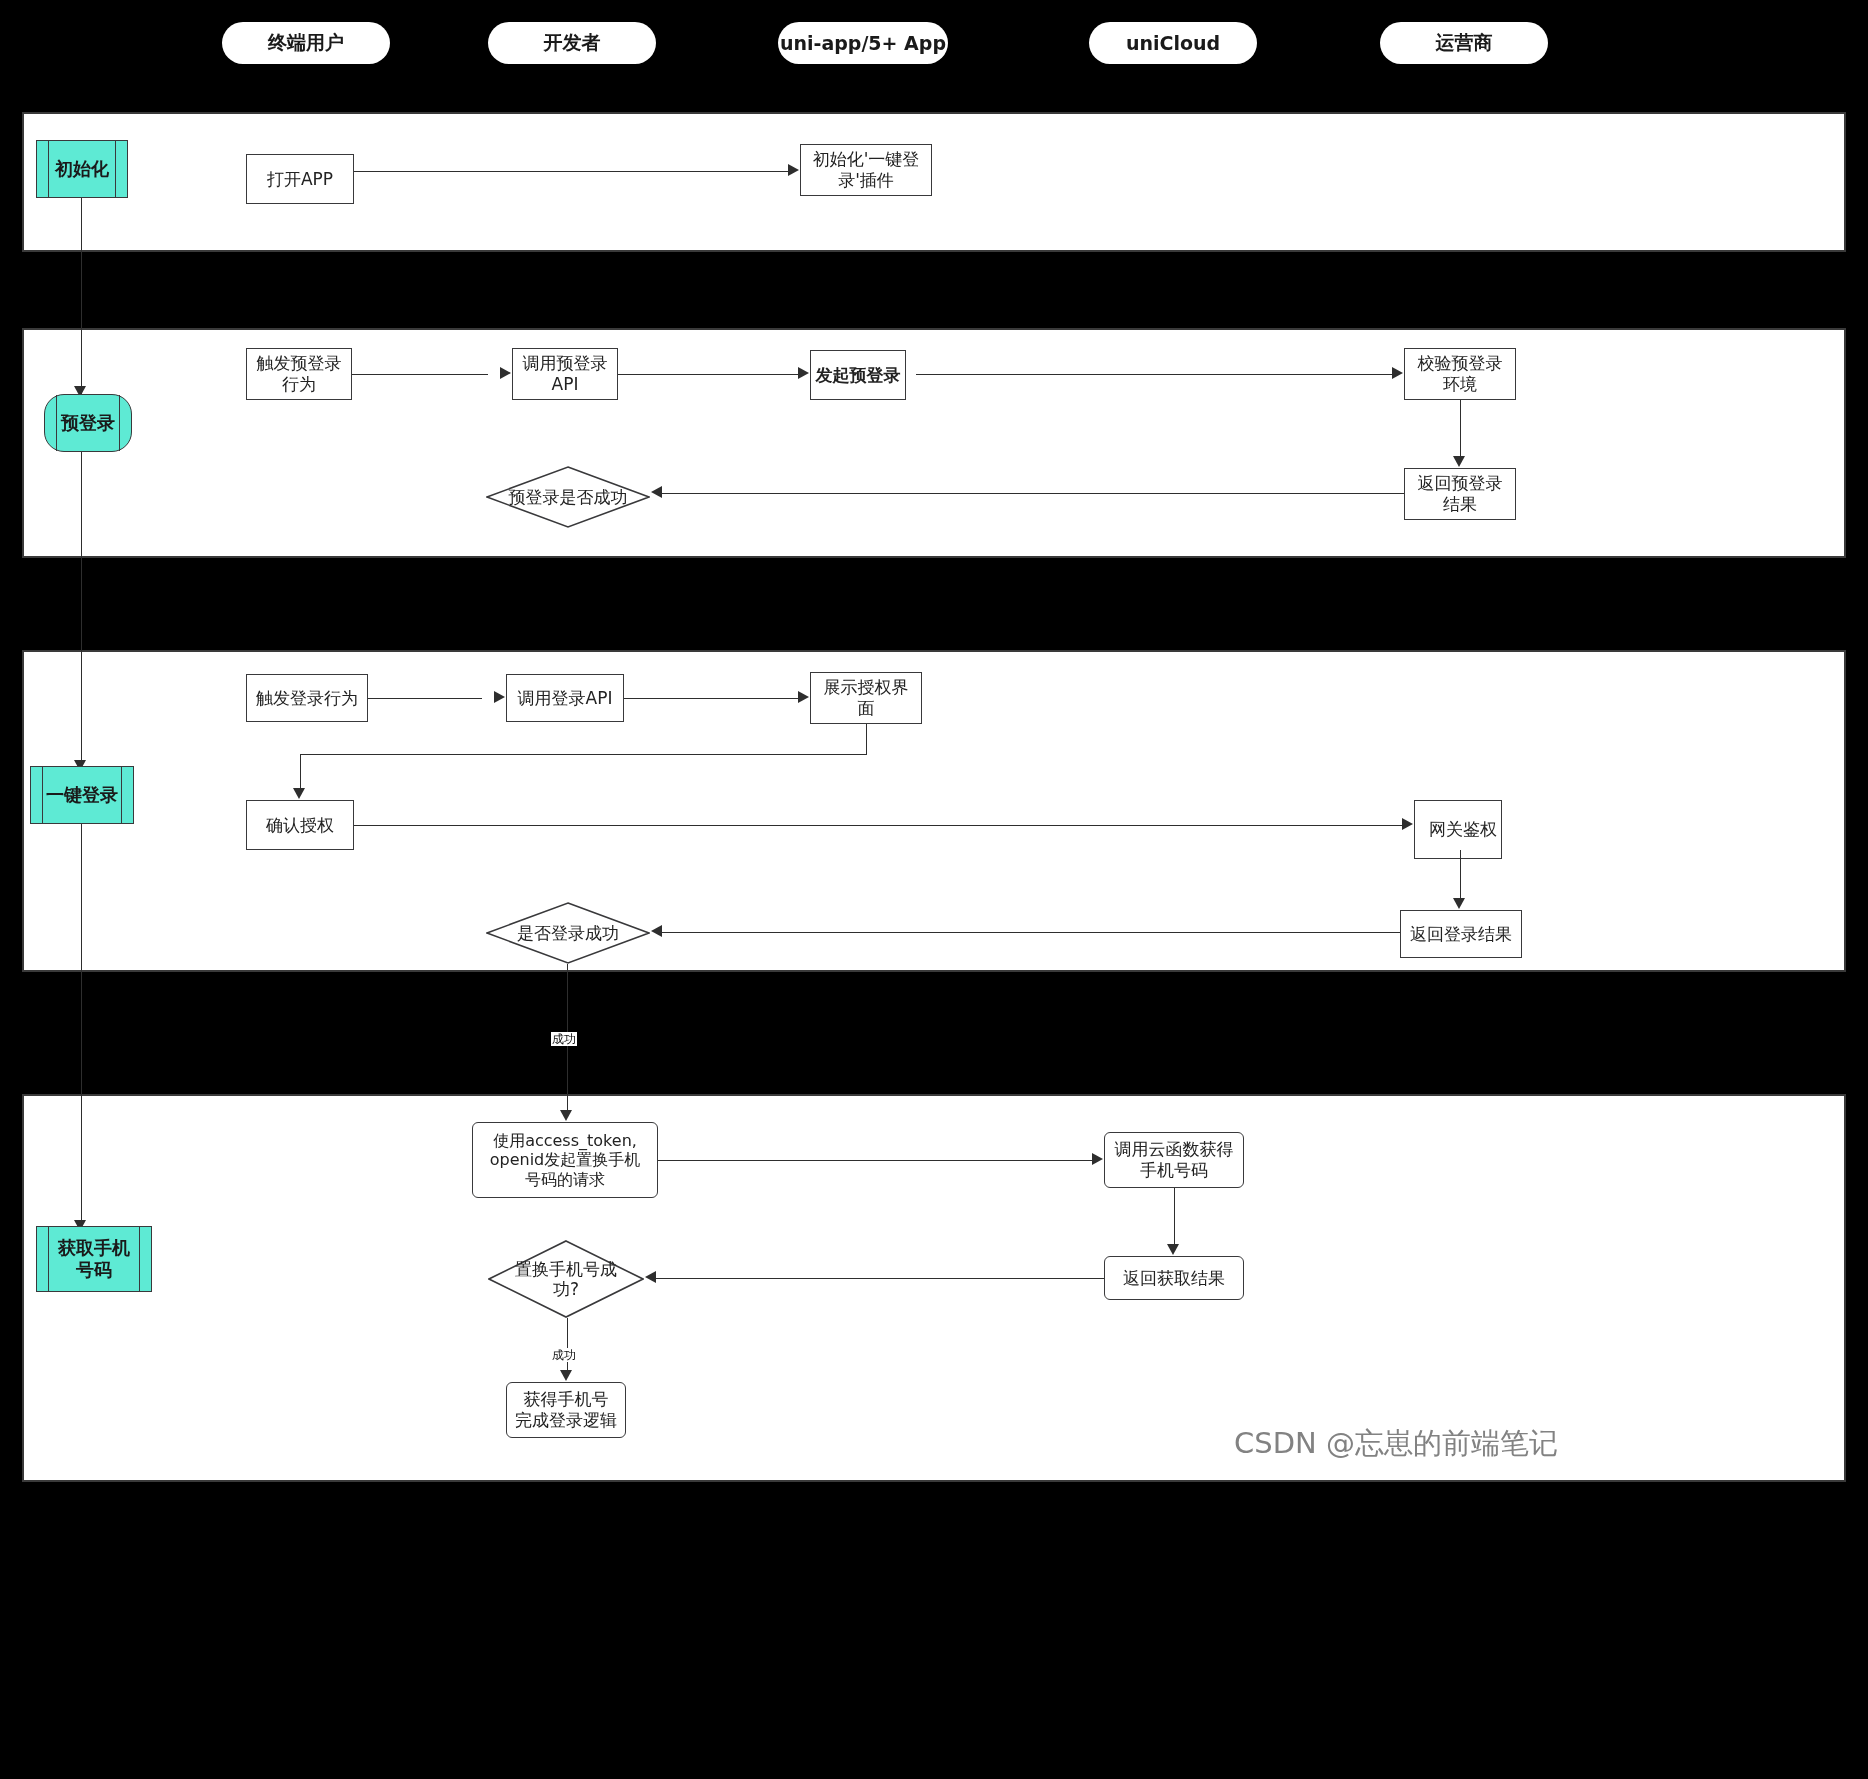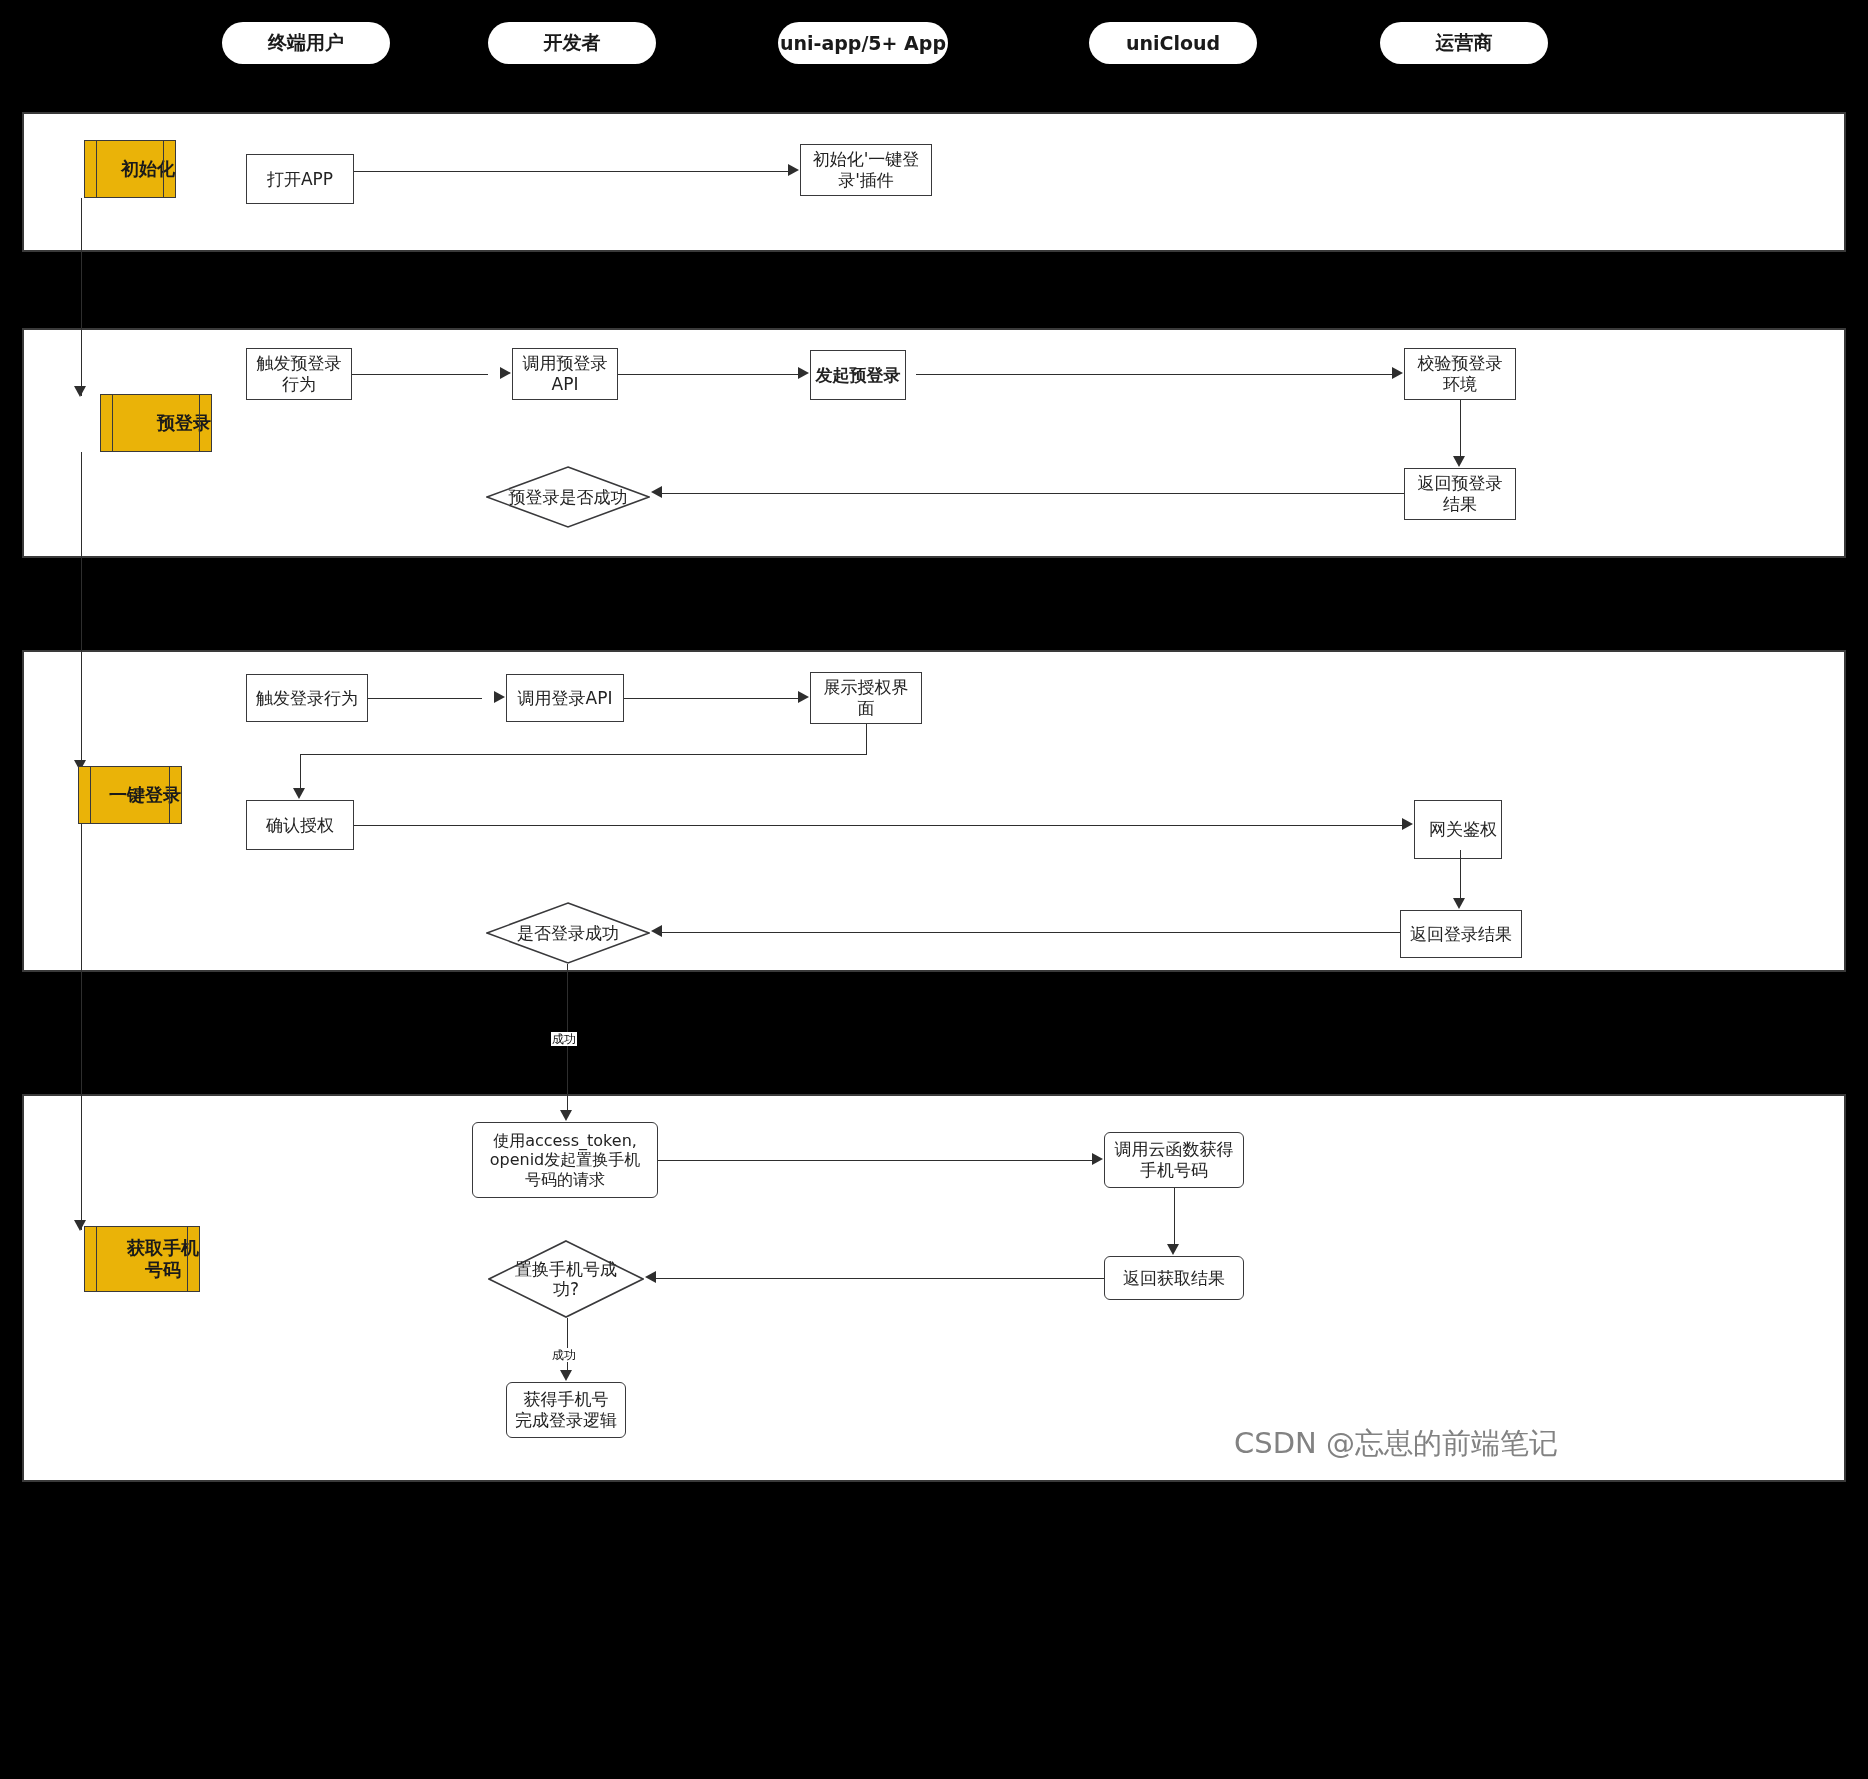--- a/index.html
+++ b/index.html
@@ -46,28 +46,27 @@
     font-size:17px;
     line-height:1.22;
     padding:2px 4px;
     white-space:pre-line;
   }
   .node.round{border-radius:6px;}
 
   
   .phase{
     position:absolute;
-    background:#eab308;
+    background:#5eead4;
     border:1.6px solid #39393b;
     box-sizing:border-box;
-    display:flex;align-items:center;justify-content:flex-end;
+    display:flex;align-items:center;justify-content:center;
     font-size:18px;font-weight:bold;color:#1a1a1a;
     text-align:center;line-height:1.2;
     white-space:pre-line;
-    margin-left:48px;
   }
   .phase:before,.phase:after{
     content:"";position:absolute;top:0;bottom:0;width:0;
     border-left:1.6px solid #39393b;
   }
   .phase:before{left:11px;}
   .phase:after{right:11px;}
 
   
   .diamond{
@@ -136,21 +135,21 @@
 
   <div class="vline" style="left:81px;top:452px;height:318px;"></div>
   <div class="arrow down" style="left:74px;top:760px;"></div>
 
   <div class="vline" style="left:81px;top:824px;height:406px;"></div>
   <div class="arrow down" style="left:74px;top:1220px;"></div>
 
   <div class="phase" style="left:36px;top:140px;width:92px;height:58px;">
     <span>初始化</span>
   </div>
-  <div class="phase" style="left:52px;top:394px;width:112px;height:58px;">
+  <div class="phase" style="left:44px;top:394px;width:88px;height:58px;border-radius:20px;">
     <span>预登录</span>
   </div>
   <div class="phase" style="left:30px;top:766px;width:104px;height:58px;">
     <span>一键登录</span>
   </div>
   <div class="phase" style="left:36px;top:1226px;width:116px;height:66px;">
     <span>获取手机
 号码</span>
   </div>
 

